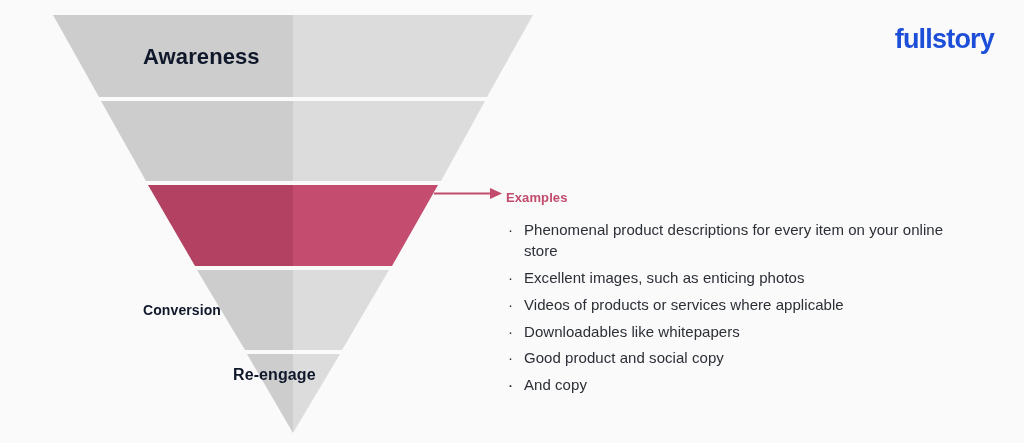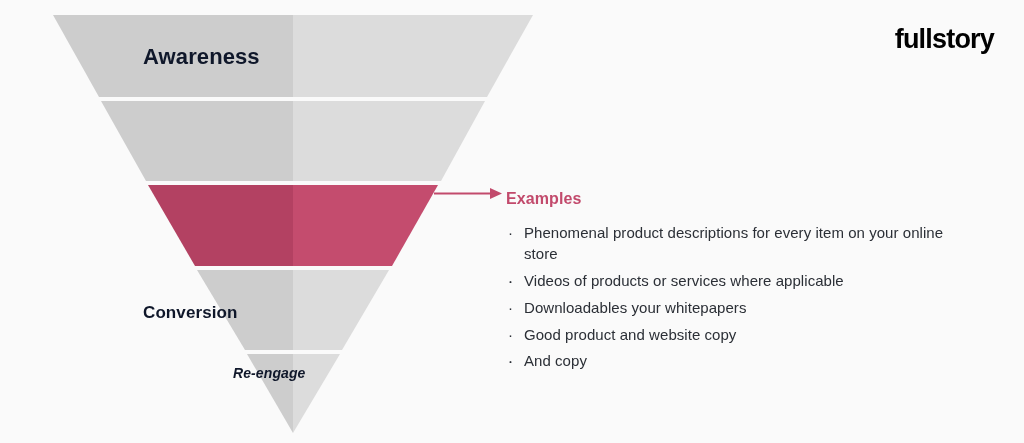--- a/index.html
+++ b/index.html
@@ -19,21 +19,21 @@
 
   
   #brand-logo {
     position: absolute;
     top: 26px;
     right: 30px;
     font-family: "Liberation Sans", "DejaVu Sans", sans-serif;
     font-size: 27px;
     font-weight: 700;
     letter-spacing: -0.8px;
-    color: #000000;
+    color: #1d4ed8;
     line-height: 1;
     user-select: none;
   }
 
   
   #funnel-wrap {
     position: absolute;
     left: 0;
     top: 0;
     width: 600px;
@@ -55,40 +55,40 @@
     text-align: left;
     color: #0f172a;
     font-weight: 700;
     line-height: 1.12;
     user-select: none;
     pointer-events: none;
     left: 143px;
   }
 
   .funnel-label.lg  { font-size: 22px; letter-spacing: 0.1px; }
-  .funnel-label.md  { font-size: 17px; letter-spacing: 0.1px; }
-  .funnel-label.sm  { font-size: 14px; letter-spacing: 0.1px; font-style: italic; }
+  .funnel-label.md  { font-size: 14px; letter-spacing: 0.1px; }
+  .funnel-label.sm  { font-size: 16px; letter-spacing: 0.1px; }
 
   #label-awareness  { top: 45px; }
   #label-interest   { top: 129px; }
   #label-desire     { top: 215px; }
   #label-conversion { top: 303px; }
   #label-reengage   { top: 366px; width: 120px; left: 233px; }
 
   
   #examples-panel {
     position: absolute;
     left: 506px;
     top: 190px;
     width: 470px;
   }
 
   #examples-heading {
     color: #c24a6c;
-    font-size: 16px;
+    font-size: 13px;
     font-weight: 700;
     letter-spacing: 0.1px;
     margin-bottom: 14px;
   }
 
   #examples-list {
     list-style: none;
   }
 
   .example-item {
@@ -171,32 +171,33 @@
 <div id="examples-panel">
   <div id="examples-heading">Examples</div>
 
   <ul id="examples-list">
     <li class="example-item">
       <span class="bullet-dot">·</span>
       <span>Phenomenal product descriptions for every item on your online store</span>
     </li>
     <li class="example-item">
       <span class="bullet-dot">·</span>
+      <span>Excellent images, such as enticing photos</span>
     </li>
     <li class="example-item">
       <span class="bullet-dot">·</span>
       <span>Videos of products or services where applicable</span>
     </li>
     <li class="example-item">
       <span class="bullet-dot">·</span>
-      <span>Downloadables your whitepapers</span>
-    </li>
-    <li class="example-item">
-      <span class="bullet-dot">·</span>
-      <span>Good product and website copy</span>
+      <span>Downloadables like whitepapers</span>
+    </li>
+    <li class="example-item">
+      <span class="bullet-dot">·</span>
+      <span>Good product and social copy</span>
     </li>
     <li class="example-item">
       <span class="bullet-dot">·</span>
     </li>
     <li class="example-item">
       <span class="bullet-dot">·</span>
       <span>And copy</span>
     </li>
   </ul>
 </div>

